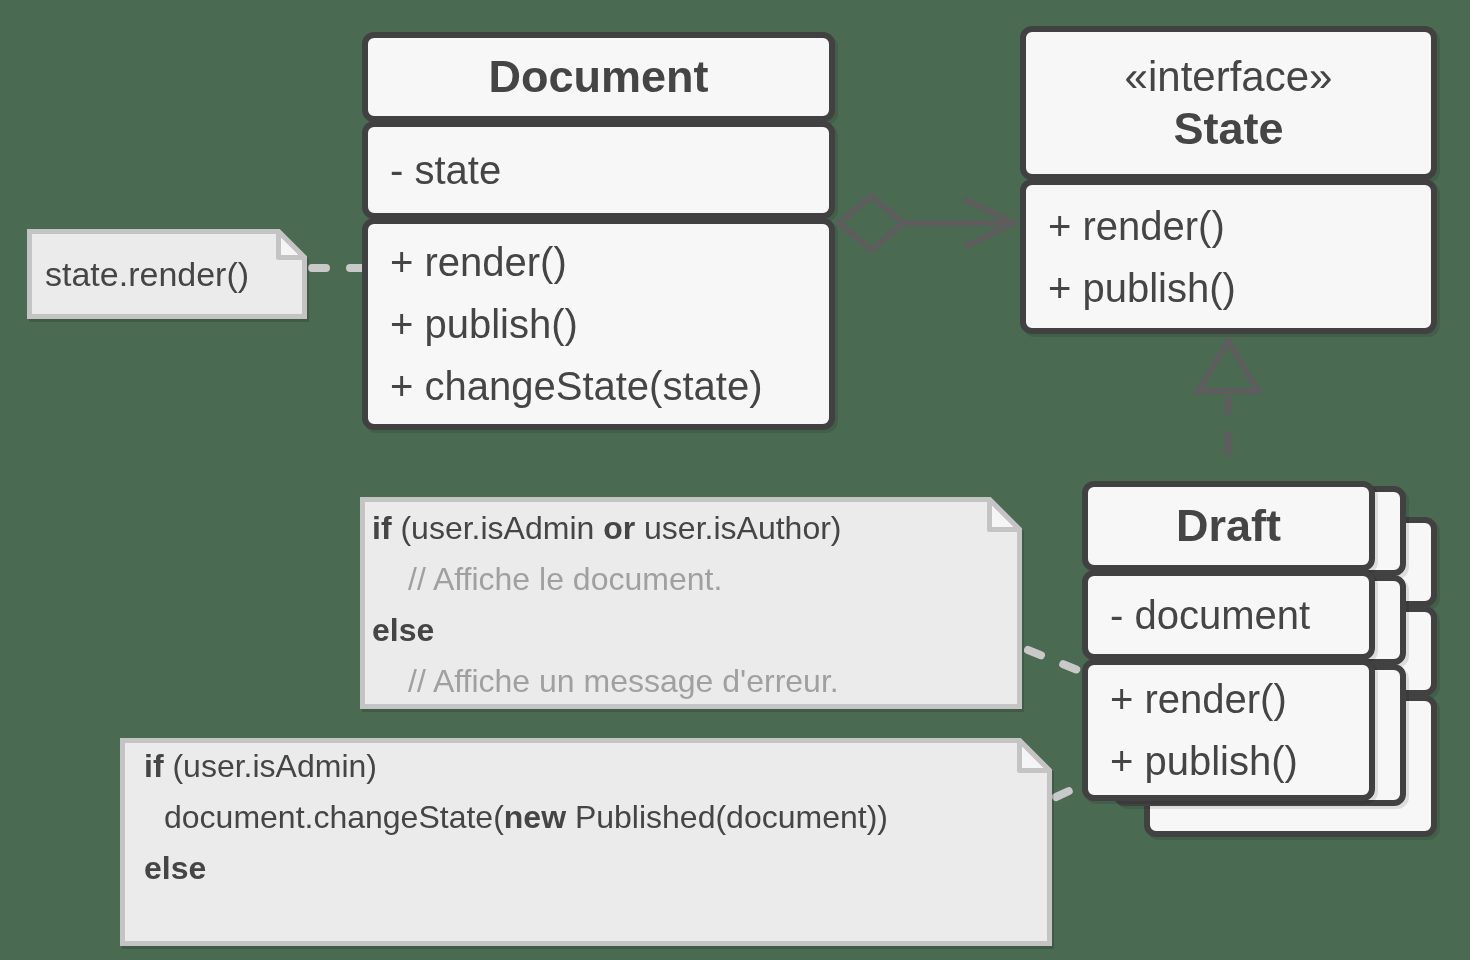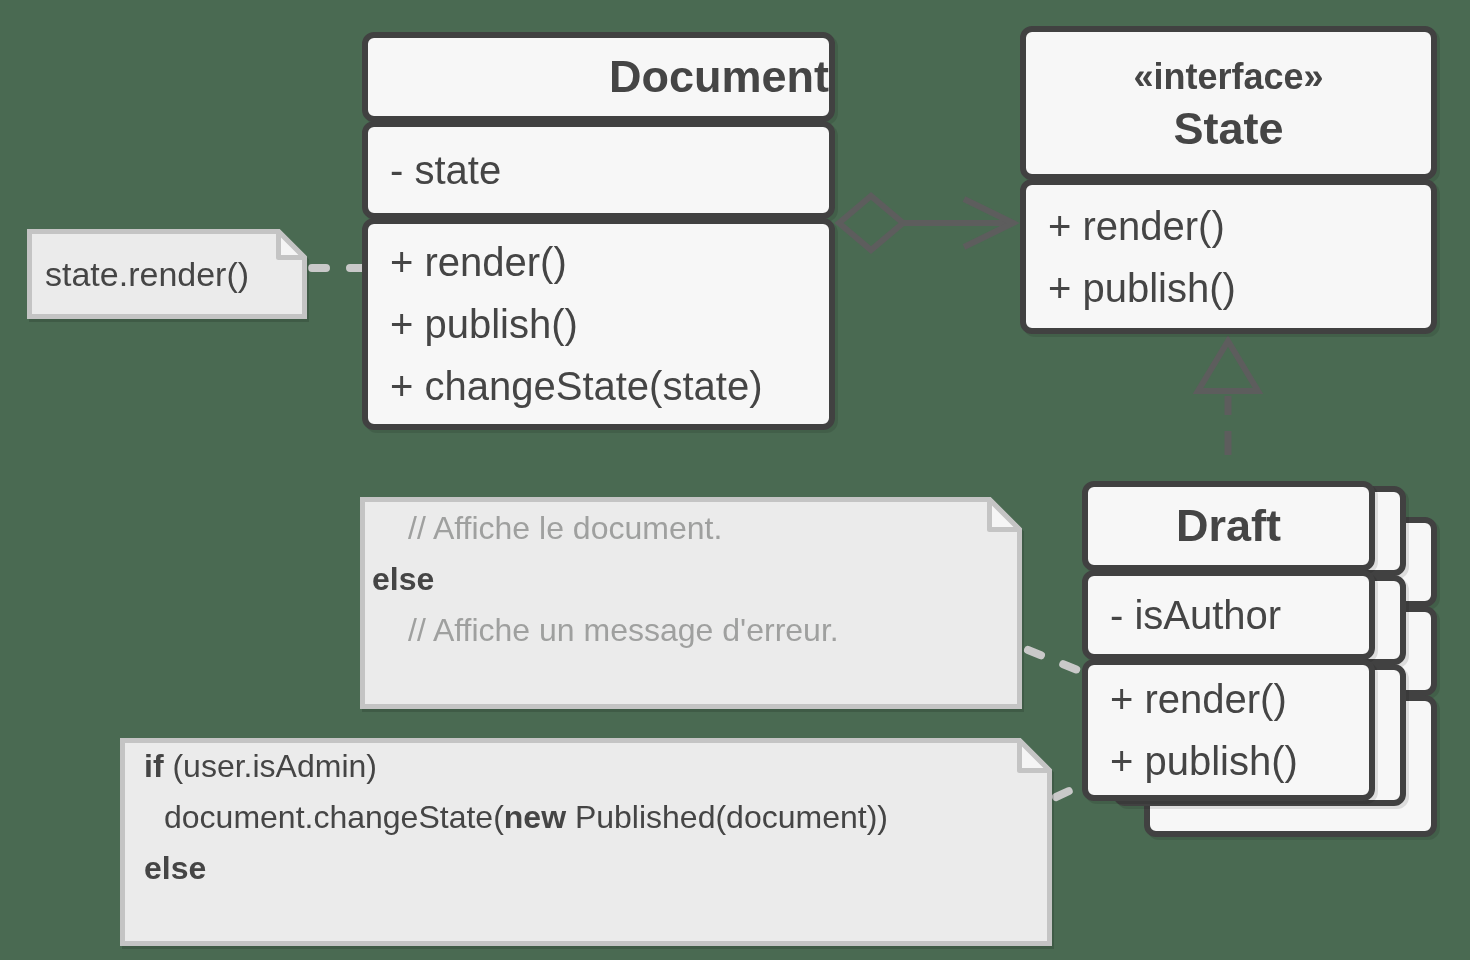--- a/index.html
+++ b/index.html
@@ -30,21 +30,21 @@
     background:var(--box-fill);
     border:6px solid var(--box-border);
     border-radius:12px;
     box-shadow:3px 3px 0 rgba(0,0,0,0.10);
     display:flex;flex-direction:column;justify-content:center;
     overflow:hidden;
   }
   .sec + .sec{margin-top:-1px;}
   .sec.head{align-items:center;text-align:center;}
   .cls-title{font-weight:bold;font-size:45px;line-height:52px;}
-  .cls-stereotype{font-weight:bold;font-size:36px;line-height:52px;}
+  .cls-stereotype{font-weight:normal;font-size:42px;line-height:52px;}
   .member{font-size:40px;line-height:62px;padding-left:10px;white-space:nowrap;margin-left:12px;}
   .fields .member,.methods .member{text-align:left;}
 
   
   .note{position:absolute;margin-top:19px;}
   .note svg{position:absolute;left:0;top:0;filter:drop-shadow(2px 3px 0 rgba(0,0,0,0.14));}
   .note-text{
     position:absolute;left:0;top:0;right:0;bottom:0;
     box-sizing:border-box;
     font-size:32px;color:var(--text);
@@ -75,21 +75,21 @@
       <polyline points="964,199 1013,223 964,247" fill="none" stroke="var(--uml)" stroke-width="6"></polyline>
     </g>
 
     <g>
       <line x1="1228" y1="455" x2="1228" y2="396" stroke="var(--uml)" stroke-width="7" stroke-dasharray="24 16"></line>
       <polygon points="1228,341 1258,391 1198,391" fill="none" stroke="var(--uml)" stroke-width="6"></polygon>
     </g>
   </svg>
 
   <div class="uml-class" style="left:362px;top:32px;width:473px;">
-    <div class="sec head" style="height:90px;align-items:flex-end;">
+    <div class="sec head" style="height:90px;">
       <div class="cls-title">Document</div>
     </div>
     <div class="sec fields" style="height:98px;">
         <div class="member">- state</div>
       </div>
     <div class="sec methods" style="height:212px;">
         <div class="member">+ render()</div>
         <div class="member">+ publish()</div>
         <div class="member">+ changeState(state)</div>
       </div>
@@ -114,21 +114,21 @@
   <div class="uml-class" style="left:1113px;top:486px;width:293px;">
     <div class="sec" style="height:90px;"></div>
     <div class="sec" style="height:90px;"></div>
     <div class="sec" style="height:142px;"></div>
   </div>
   <div class="uml-class" style="left:1082px;top:455px;width:293px;">
     <div class="sec head" style="height:90px;margin-top:26px;">
       <div class="cls-title">Draft</div>
     </div>
     <div class="sec fields" style="height:90px;">
-        <div class="member">- isAuthor</div>
+        <div class="member">- document</div>
       </div>
     <div class="sec methods" style="height:142px;">
         <div class="member">+ render()</div>
         <div class="member">+ publish()</div>
       </div>
   </div>
 
   <div class="note" style="left:27px;top:210px;width:280px;height:90px;">
     <svg width="280" height="90" viewBox="0 0 280 90">
       <path d="M2.5,2.5 H251.5 L277.5,28.5 V87.5 H2.5 Z" fill="var(--note-fill)" stroke="var(--note-border)" stroke-width="5"></path>
@@ -136,20 +136,21 @@
     </svg>
     <div class="note-text note-single">state.render()</div>
   </div>
 
   <div class="note" style="left:360px;top:478px;width:662px;height:212px;">
     <svg width="662" height="212" viewBox="0 0 662 212">
       <path d="M2.5,2.5 H629.5 L659.5,32.5 V209.5 H2.5 Z" fill="var(--note-fill)" stroke="var(--note-border)" stroke-width="5"></path>
       <path d="M629.5,2.5 L629.5,32.5 L659.5,32.5 Z" fill="var(--note-flap)" stroke="var(--note-border)" stroke-width="5" stroke-linejoin="round"></path>
     </svg>
     <div class="note-text" style="padding:6px 10px 0 12px;">
+        <div class="nline"><span class="b">if</span><span> (user.isAdmin </span><span class="b">or</span><span> user.isAuthor)</span></div>
         <div class="nline indent2"><span class="muted">// Affiche le document.</span></div>
         <div class="nline"><span class="b">else</span></div>
         <div class="nline indent2"><span class="muted">// Affiche un message d'erreur.</span></div>
       </div>
   </div>
 
   <div class="note" style="left:120px;top:719px;width:932px;height:208px;">
     <svg width="932" height="208" viewBox="0 0 932 208">
       <path d="M2.5,2.5 H899.5 L929.5,32.5 V205.5 H2.5 Z" fill="var(--note-fill)" stroke="var(--note-border)" stroke-width="5"></path>
       <path d="M899.5,2.5 L899.5,32.5 L929.5,32.5 Z" fill="var(--note-flap)" stroke="var(--note-border)" stroke-width="5" stroke-linejoin="round"></path>

